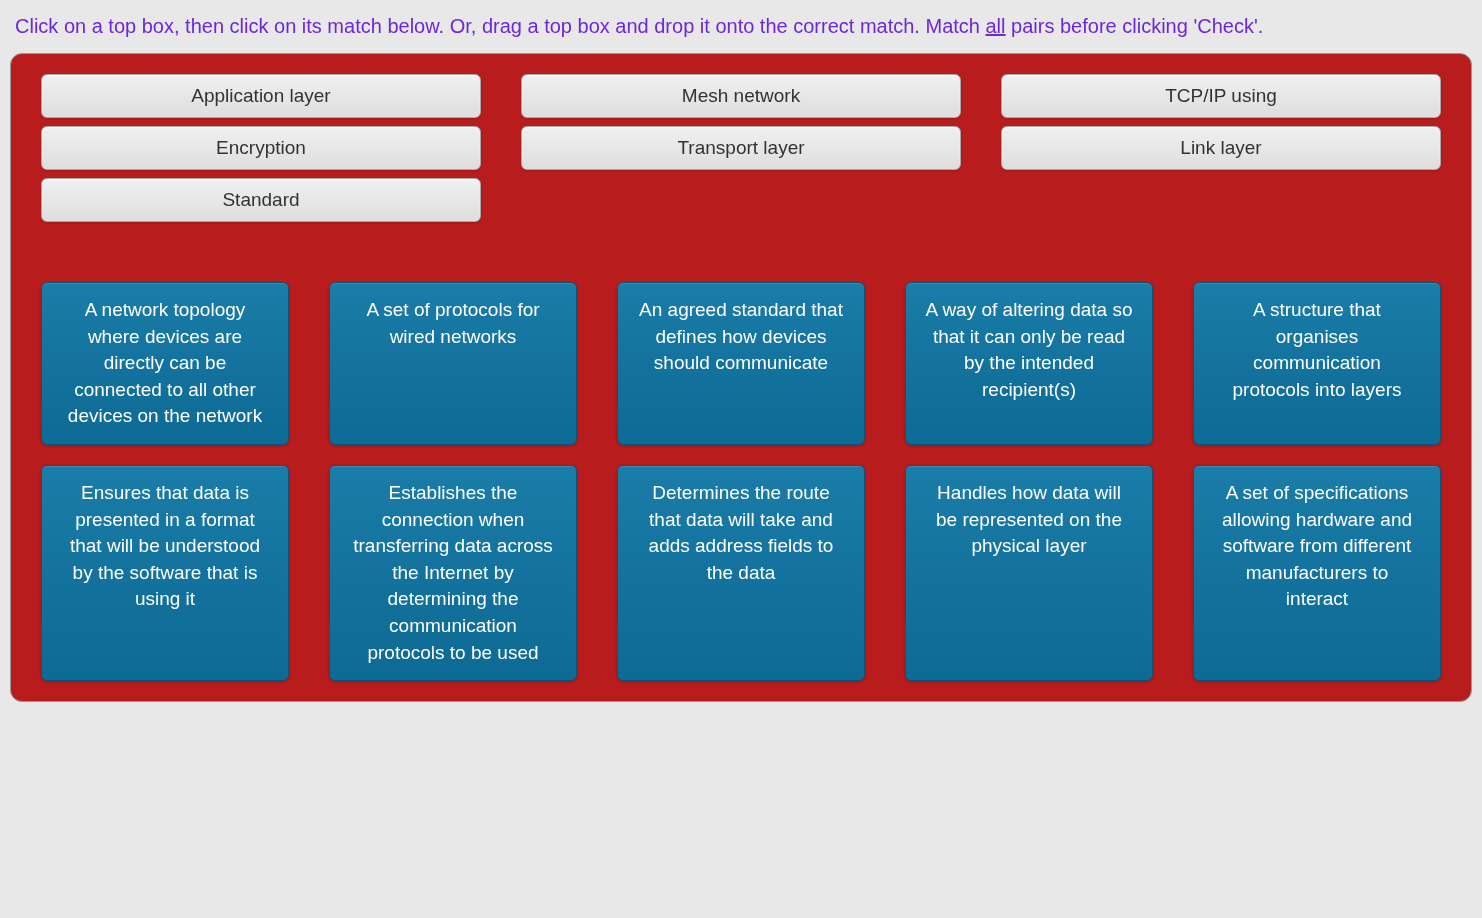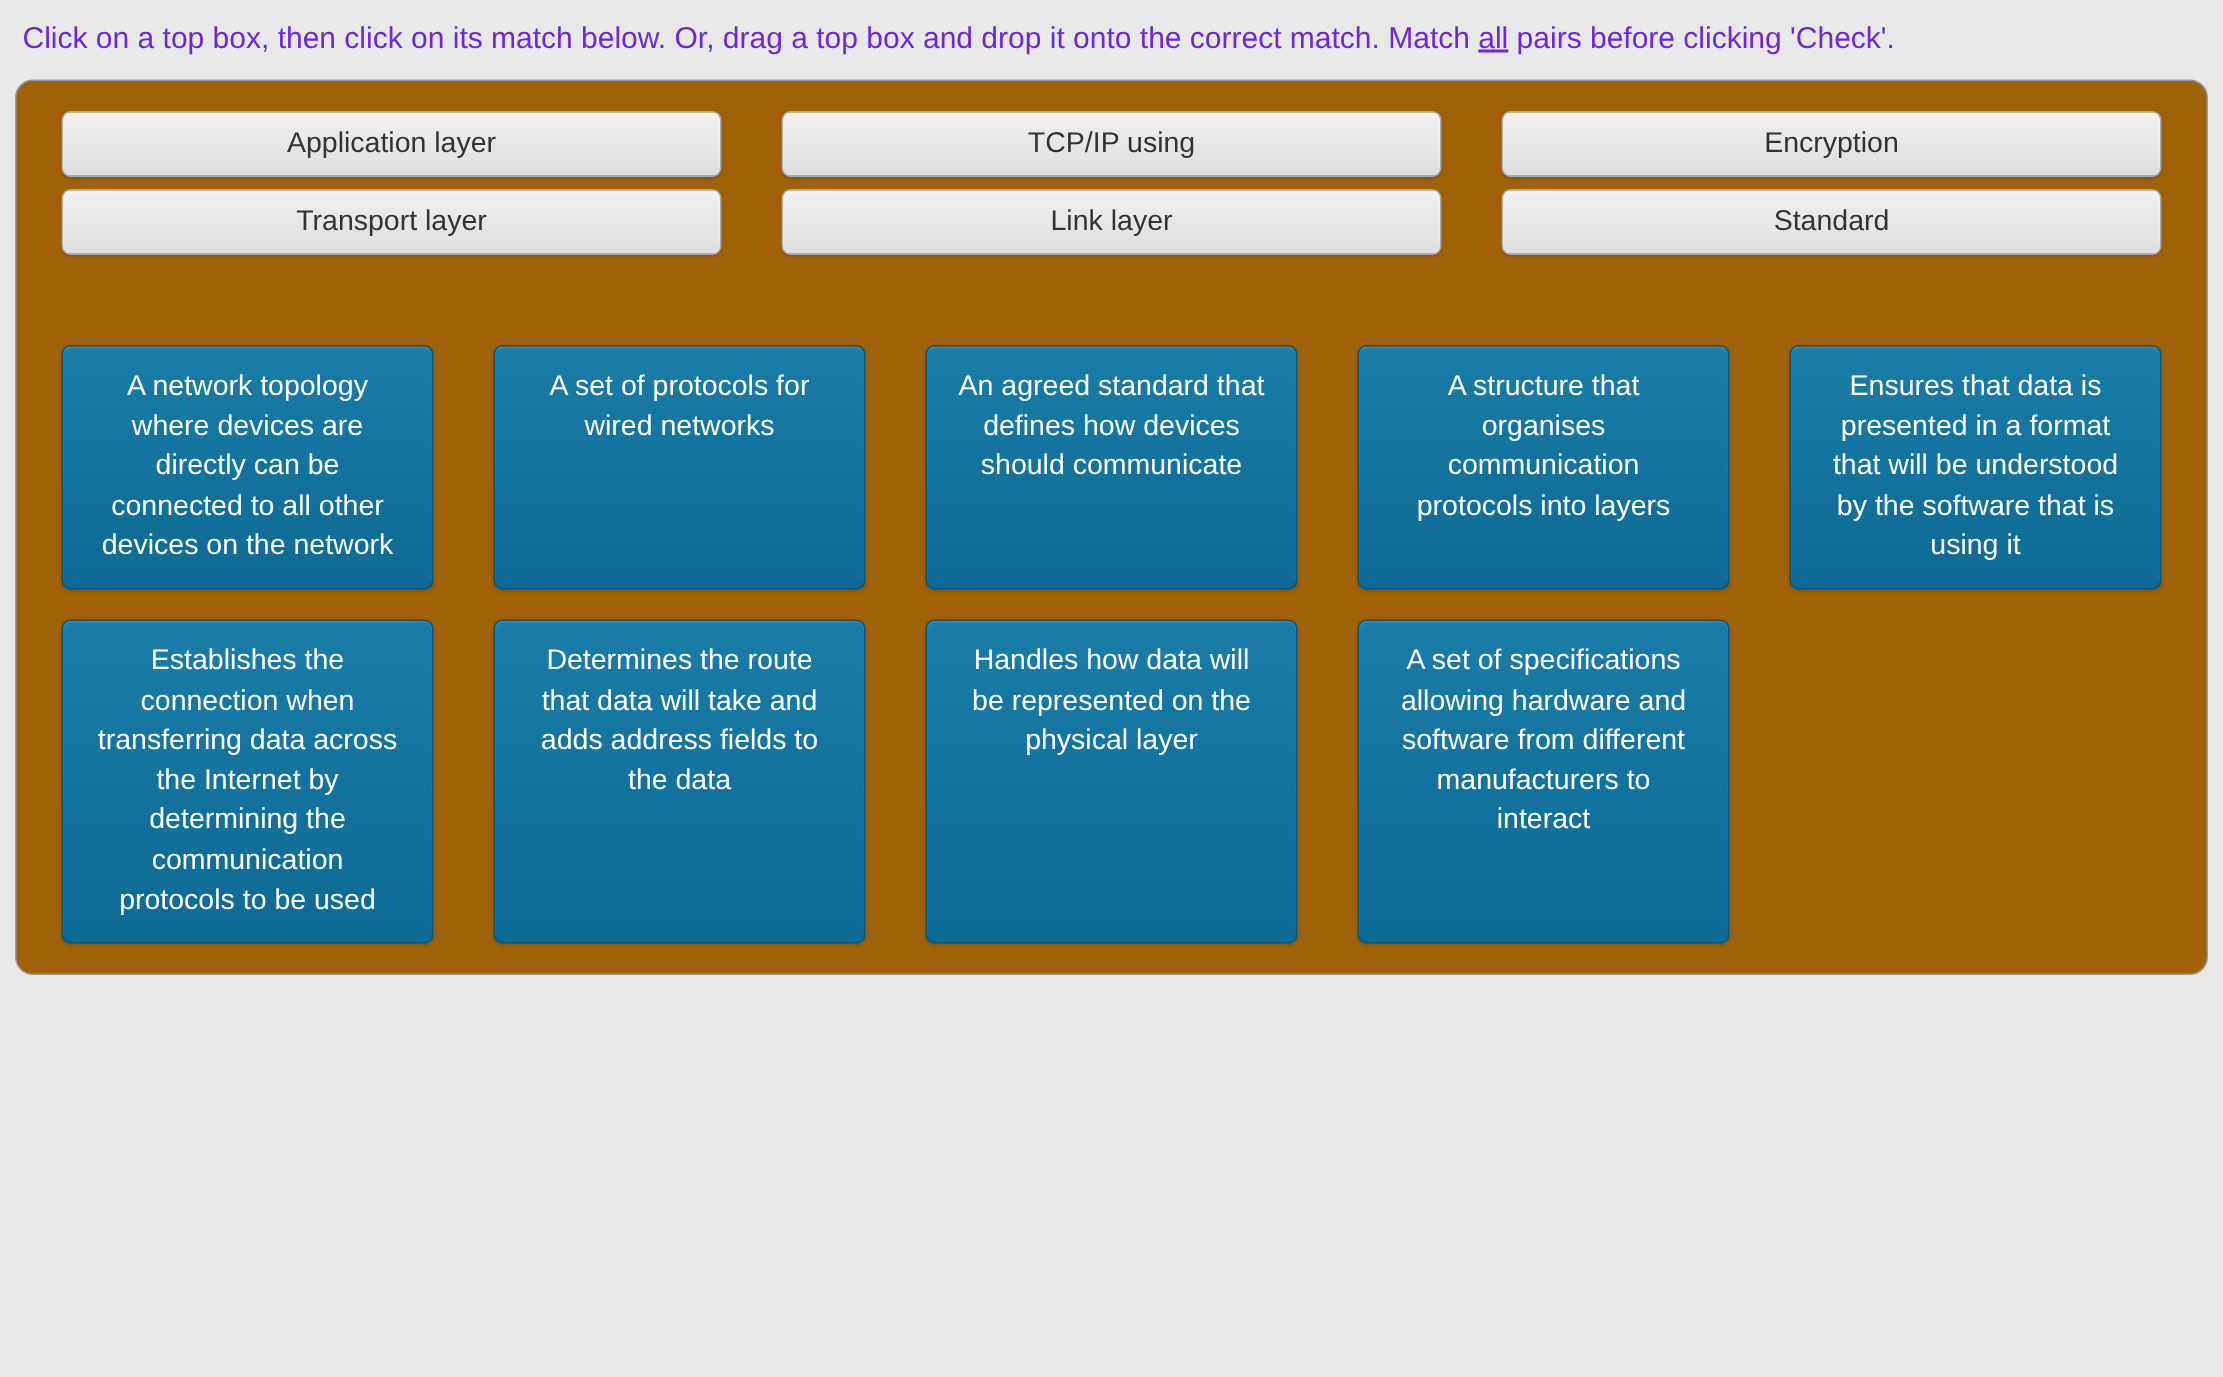--- a/index.html
+++ b/index.html
@@ -16,21 +16,21 @@
     .instructions {
       font-size: 20px;
       color: #6d28d9;
       margin-bottom: 15px;
       padding: 0 5px;
     }
     .instructions .underline {
       text-decoration: underline;
     }
     .main-panel {
-      background: #a16207;
+      background: #b91c1c;
       border: 1px solid #999;
       border-radius: 12px;
       padding: 20px 30px;
     }
     .top-grid {
       display: grid;
       grid-template-columns: repeat(3, 1fr);
       gap: 8px 40px;
       margin-bottom: 60px;
     }
@@ -72,31 +72,33 @@
 <body>
 
 <div class="instructions">
   <span>Click on a top box, then click on its match below. Or, drag a top box and drop it onto the correct match. Match </span><span class="underline">all</span><span> pairs before clicking 'Check'.</span>
 </div>
 
 <div class="main-panel">
 
   <div class="top-grid">
     <div class="term-box">Application layer</div>
+    <div class="term-box">Mesh network</div>
     <div class="term-box">TCP/IP using</div>
     <div class="term-box">Encryption</div>
     <div class="term-box">Transport layer</div>
     <div class="term-box">Link layer</div>
     <div class="term-box">Standard</div>
   </div>
 
   <div class="bottom-grid">
     <div class="definition-box">A network topology where devices are directly can be connected to all other devices on the network</div>
     <div class="definition-box">A set of protocols for wired networks</div>
     <div class="definition-box">An agreed standard that defines how devices should communicate</div>
+    <div class="definition-box">A way of altering data so that it can only be read by the intended recipient(s)</div>
     <div class="definition-box">A structure that organises communication protocols into layers</div>
     <div class="definition-box">Ensures that data is presented in a format that will be understood by the software that is using it</div>
     <div class="definition-box">Establishes the connection when transferring data across the Internet by determining the communication protocols to be used</div>
     <div class="definition-box">Determines the route that data will take and adds address fields to the data</div>
     <div class="definition-box">Handles how data will be represented on the physical layer</div>
     <div class="definition-box">A set of specifications allowing hardware and software from different manufacturers to interact</div>
   </div>
 
 </div>
 

